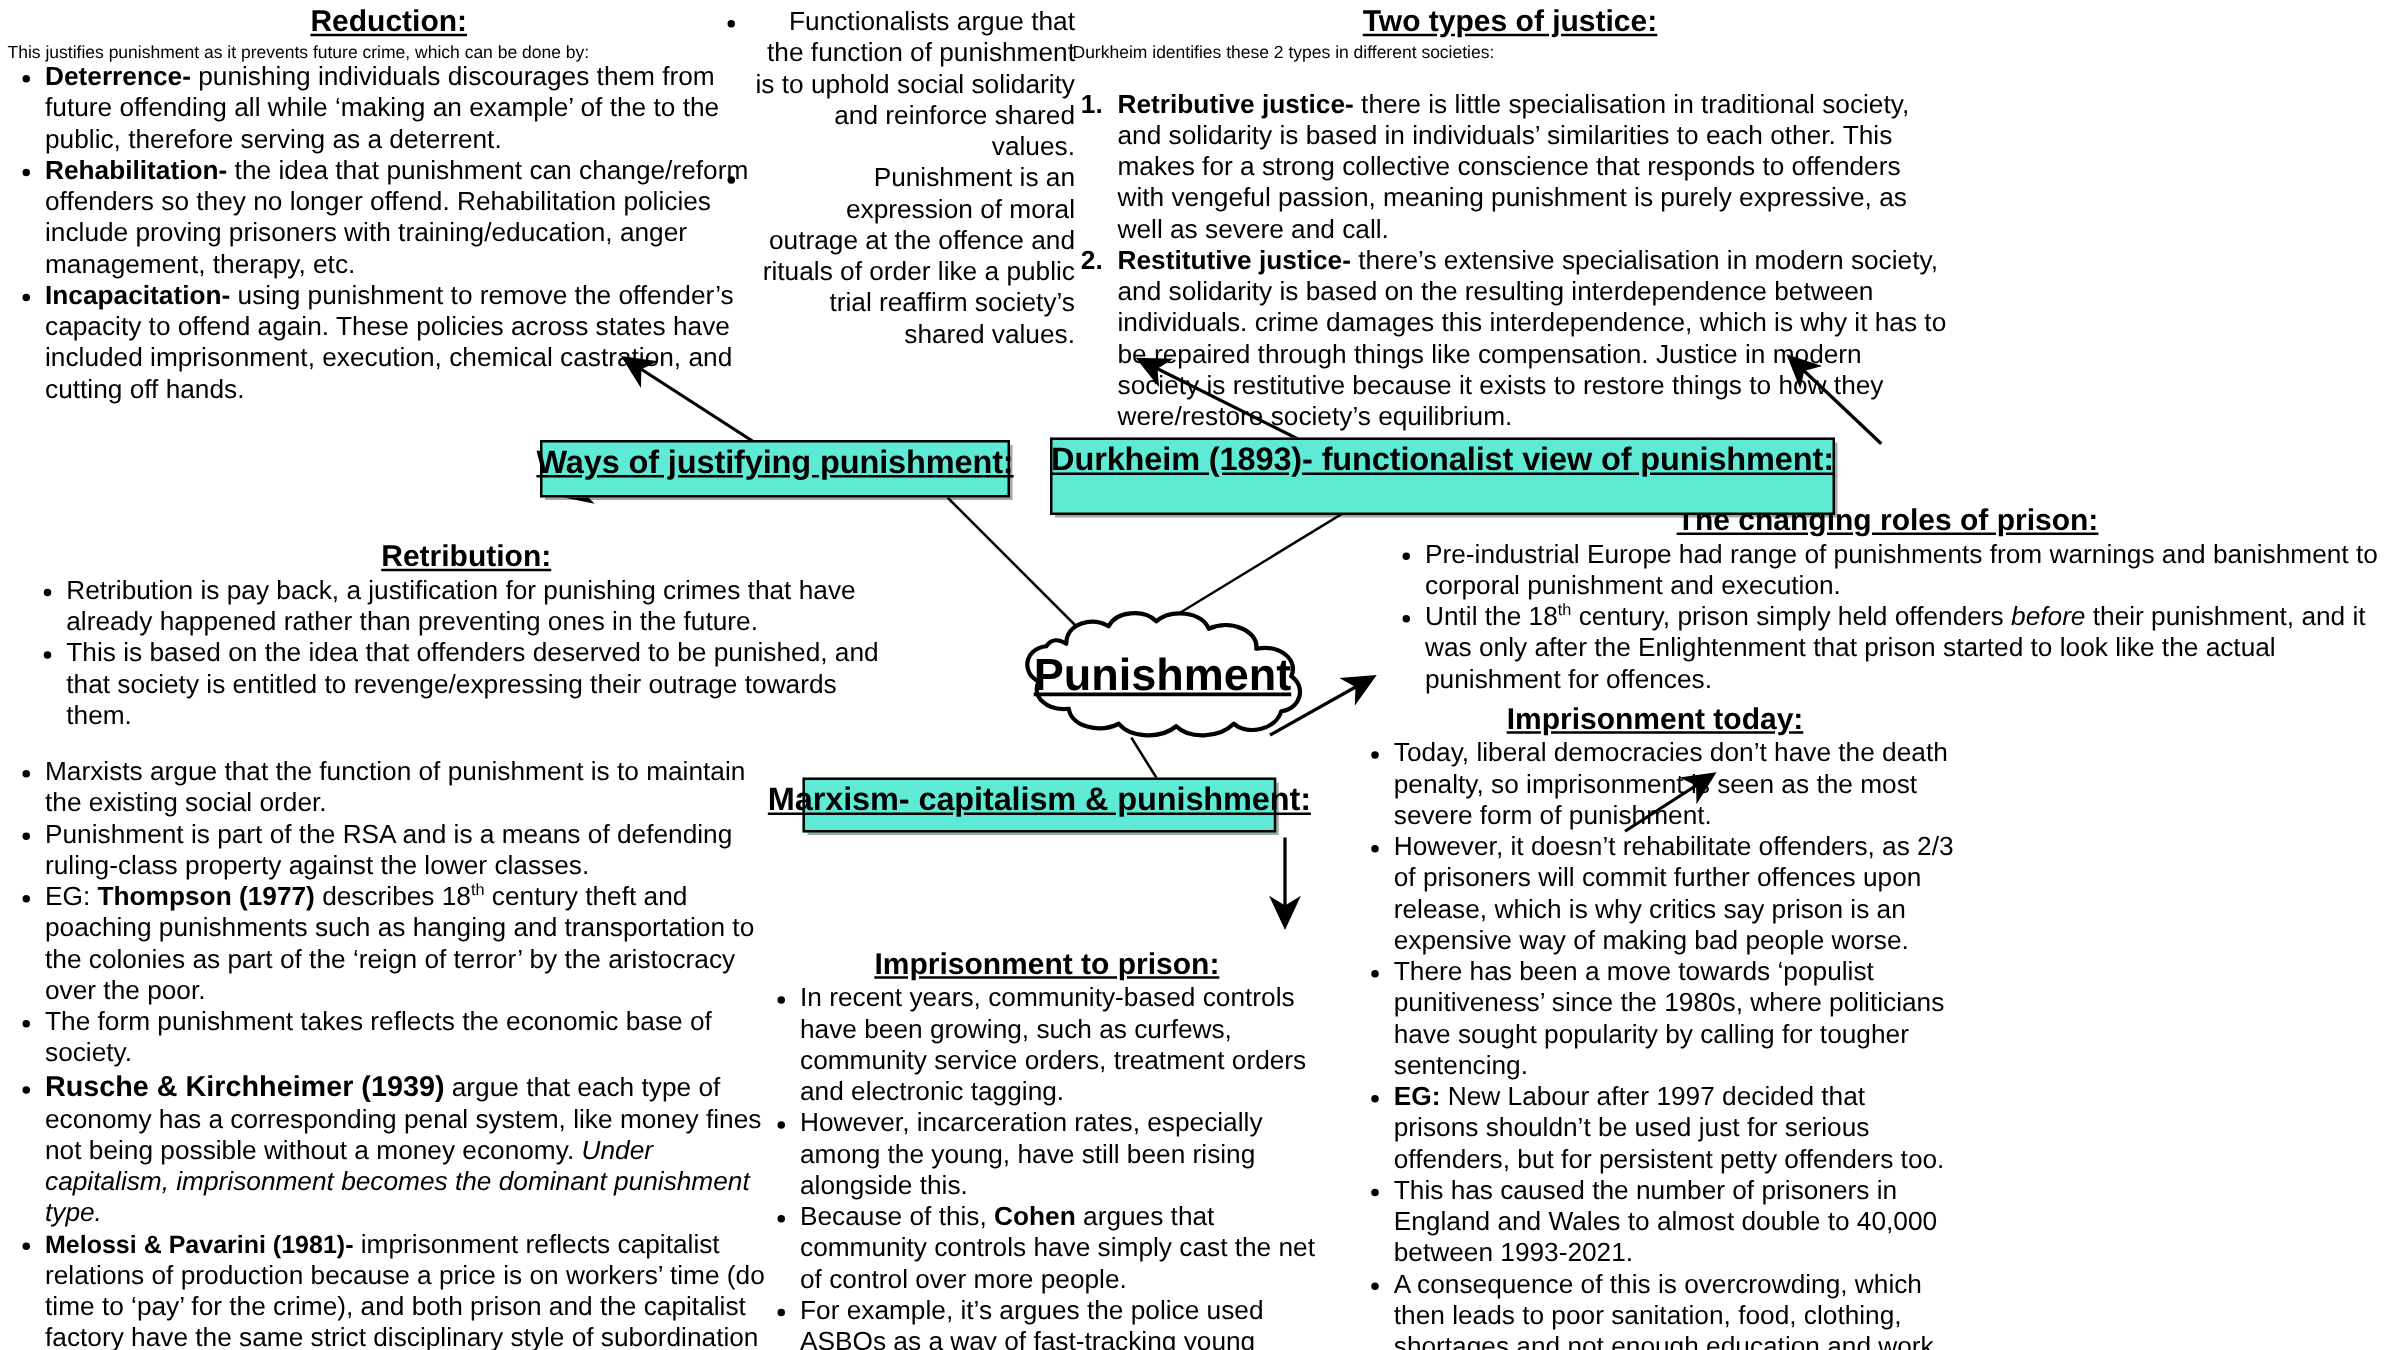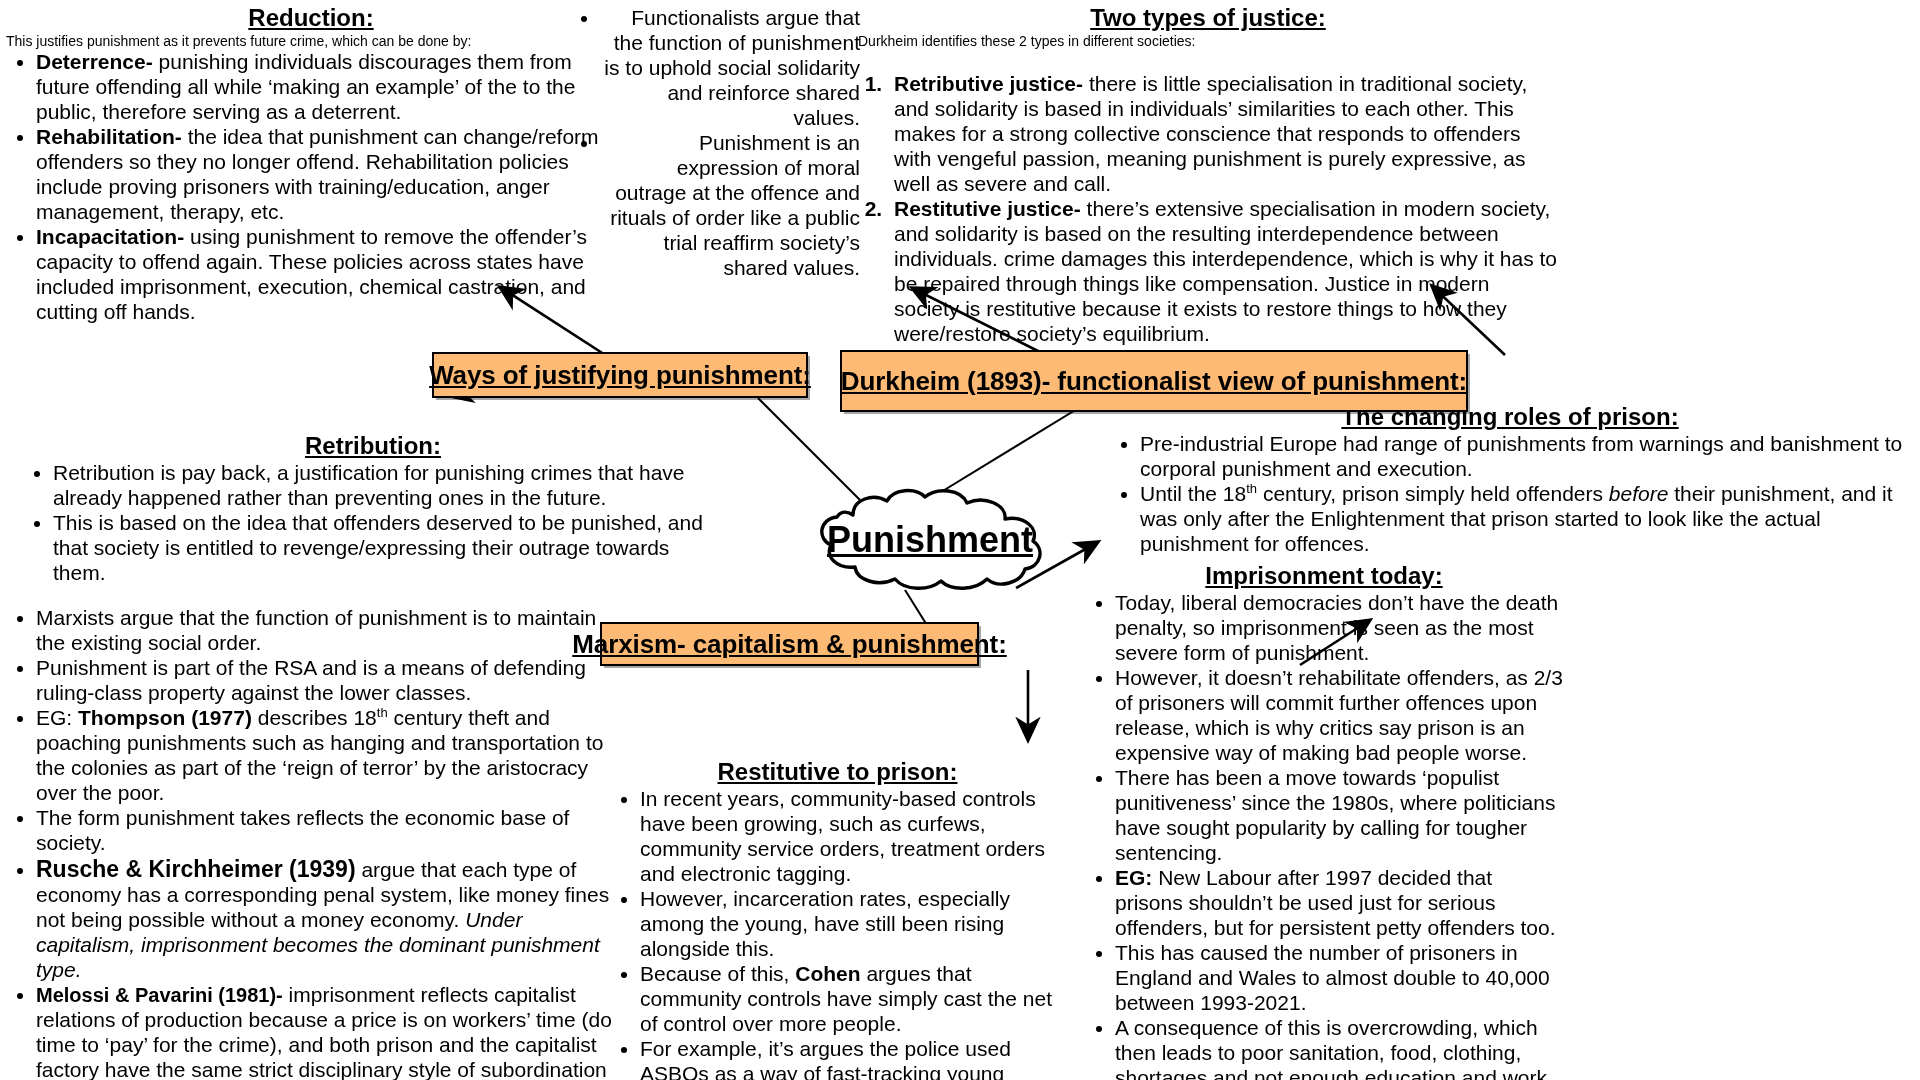--- a/index.html
+++ b/index.html
@@ -59,24 +59,24 @@
   }
   ul.bl > li::marker { font-size: 20px; }
   ol.bl > li::marker { font-weight: bold; }
   b { font-weight: bold; }
   i { font-style: italic; }
   sup { font-size: 0.62em; vertical-align: super; line-height: 0; }
 
   .boxlabel {
     position: absolute;
     border: 2px solid #000;
-    background: #fdba74;
+    background: #5eead4;
     box-sizing: border-box;
     display: flex;
-    align-items: center;
+    align-items: flex-start;
     justify-content: center;
     z-index: 3;
     box-shadow: 3px 3px 0 -1px rgba(0,0,0,0.35);
   }
   .boxlabel span {
     font-weight: bold;
     font-size: 26px;
     text-decoration: underline;
     white-space: nowrap;
     letter-spacing: -0.1px;
@@ -199,38 +199,38 @@
     <ul class="bl">
         <li>Marxists argue that the function of punishment is to maintain the existing social order.</li>
         <li>Punishment is part of the RSA and is a means of defending ruling-class property against the lower classes.</li>
         <li>EG: <b>Thompson (1977)</b> describes 18<sup>th</sup> century theft and poaching punishments such as hanging and transportation to the colonies as part of the ‘reign of terror’ by the aristocracy over the poor.</li>
         <li>The form punishment takes reflects the economic base of society.</li>
         <li><b style="font-size:23px">Rusche &amp; Kirchheimer (1939)</b> argue that each type of economy has a corresponding penal system, like money fines not being possible without a money economy. <i>Under capitalism, imprisonment becomes the dominant punishment type.</i></li>
         <li><b style="font-size:20px">Melossi &amp; Pavarini (1981)-</b> imprisonment reflects capitalist relations of production because a price is on workers’ time (do time to ‘pay’ for the crime), and both prison and the capitalist factory have the same strict disciplinary style of subordination and loss of liberty.</li>
       </ul>
   </div>
 
-  <div class="boxlabel" style="left:600px; top:622px; width:379px; height:44px;">
+  <div class="boxlabel" style="left:642px; top:622px; width:379px; height:44px;">
     <span>Marxism- capitalism &amp; punishment:</span>
   </div>
 
   <div class="block" style="left:1085px; top:562px; width:478px;">
     <div class="sec-title">Imprisonment today:</div>
     <ul class="bl">
         <li>Today, liberal democracies don’t have the death penalty, so imprisonment is seen as the most severe form of punishment.</li>
         <li>However, it doesn’t rehabilitate offenders, as 2/3 of prisoners will commit further offences upon release, which is why critics say prison is an expensive way of making bad people worse.</li>
         <li>There has been a move towards ‘populist punitiveness’ since the 1980s, where politicians have sought popularity by calling for tougher sentencing.</li>
         <li><b>EG:</b> New Labour after 1997 decided that prisons shouldn’t be used just for serious offenders, but for persistent petty offenders too.</li>
         <li>This has caused the number of prisoners in England and Wales to almost double to 40,000 between 1993-2021.</li>
         <li>A consequence of this is overcrowding, which then leads to poor sanitation, food, clothing, shortages and not enough education and work opportunities.</li>
       </ul>
   </div>
 
   <div class="block" style="left:610px; top:758px; width:455px;">
-    <div class="sec-title">Restitutive to prison:</div>
+    <div class="sec-title">Imprisonment to prison:</div>
     <ul class="bl">
         <li>In recent years, community-based controls have been growing, such as curfews, community service orders, treatment orders and electronic tagging.</li>
         <li>However, incarceration rates, especially among the young, have still been rising alongside this.</li>
         <li>Because of this, <b>Cohen</b> argues that community controls have simply cast the net of control over more people.</li>
         <li>For example, it’s argues the police used ASBOs as a way of fast-tracking young offenders into prison.</li>
       </ul>
   </div>
 
 </div>
 

